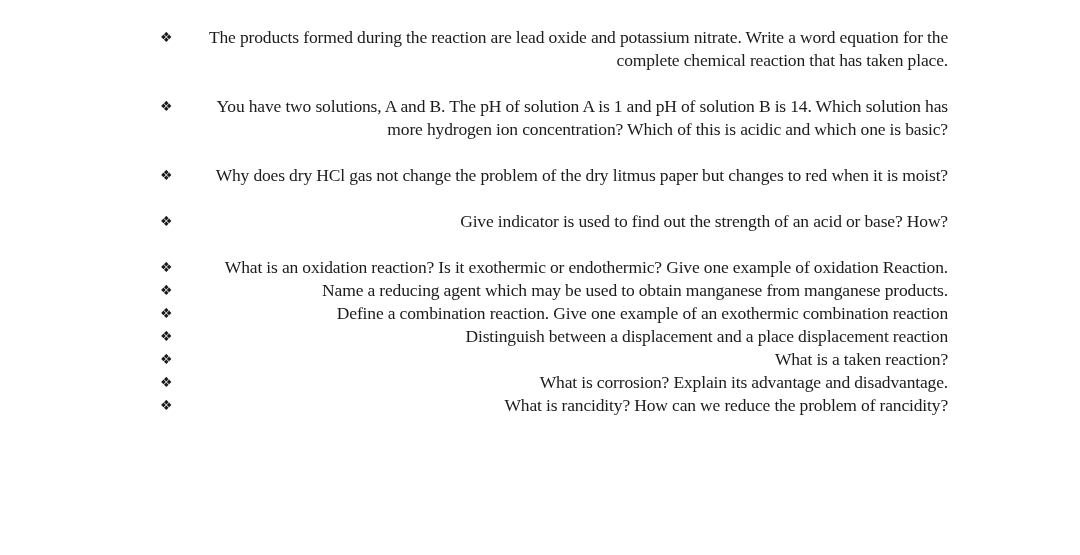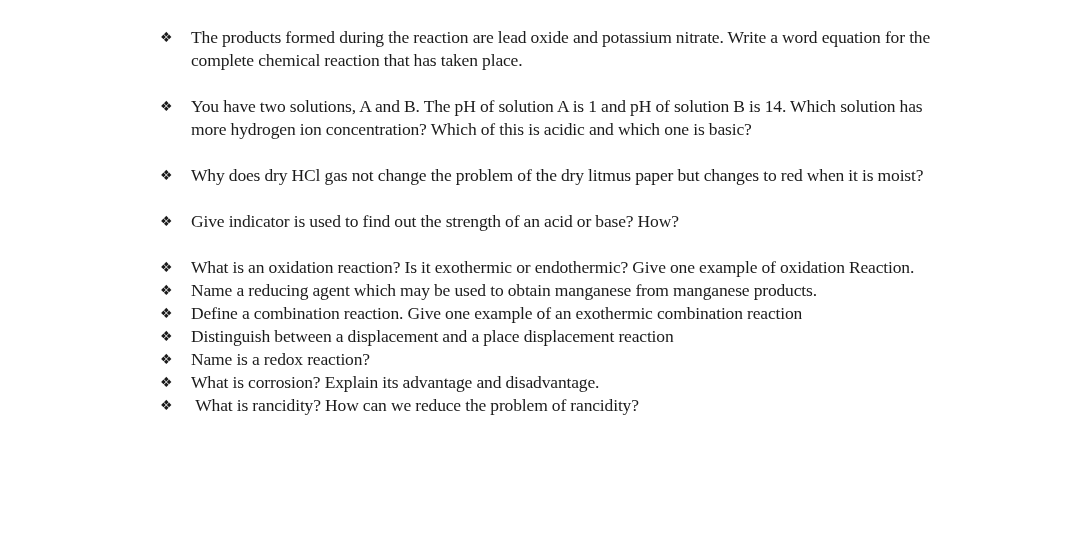--- a/index.html
+++ b/index.html
@@ -33,20 +33,21 @@
   .bullet {
     flex: 0 0 31px;
     font-family: "DejaVu Sans", sans-serif;
     font-size: 14px;
     line-height: 23px;
     color: #1b1b1b;
   }
   .text {
     flex: 1 1 auto;
     white-space: pre-wrap;
+    text-align: right;
   }
 </style>
 </head>
 <body>
 
 <div class="page">
   <div class="question-list">
 
     <div class="item spaced">
       <span class="bullet">❖</span>
@@ -83,21 +84,21 @@
       <span class="text">Define a combination reaction. Give one example of an exothermic combination reaction</span>
     </div>
 
     <div class="item">
       <span class="bullet">❖</span>
       <span class="text">Distinguish between a displacement and a place displacement reaction</span>
     </div>
 
     <div class="item">
       <span class="bullet">❖</span>
-      <span class="text">Name is a redox reaction?</span>
+      <span class="text">What is a taken reaction?</span>
     </div>
 
     <div class="item">
       <span class="bullet">❖</span>
       <span class="text">What is corrosion? Explain its advantage and disadvantage.</span>
     </div>
 
     <div class="item">
       <span class="bullet">❖</span>
       <span class="text"> What is rancidity? How can we reduce the problem of rancidity?</span>

